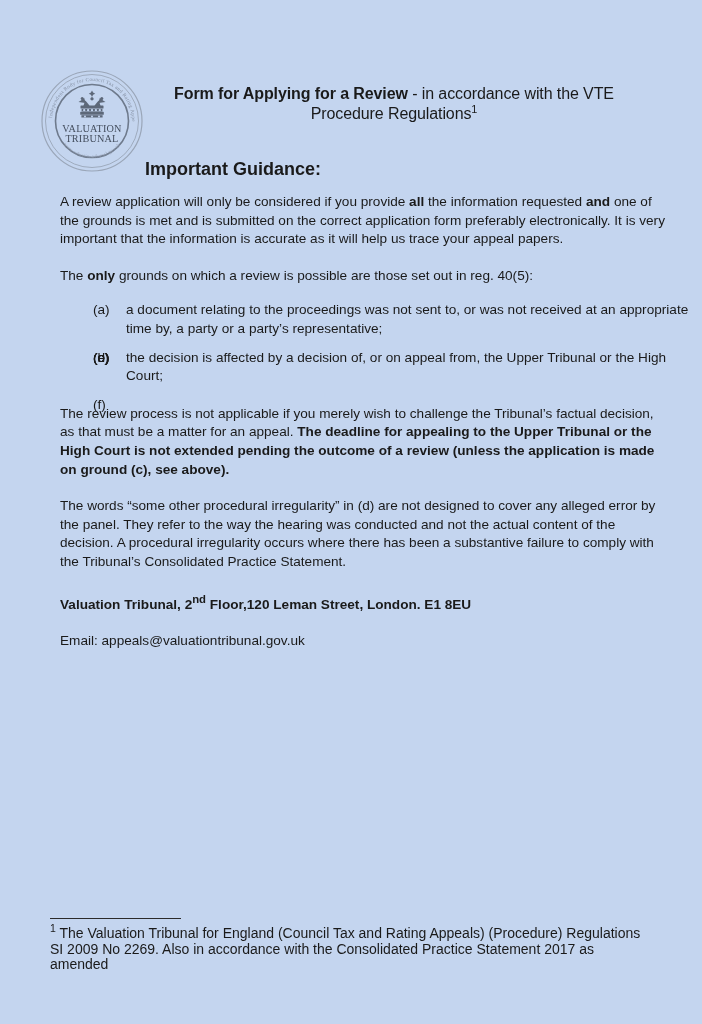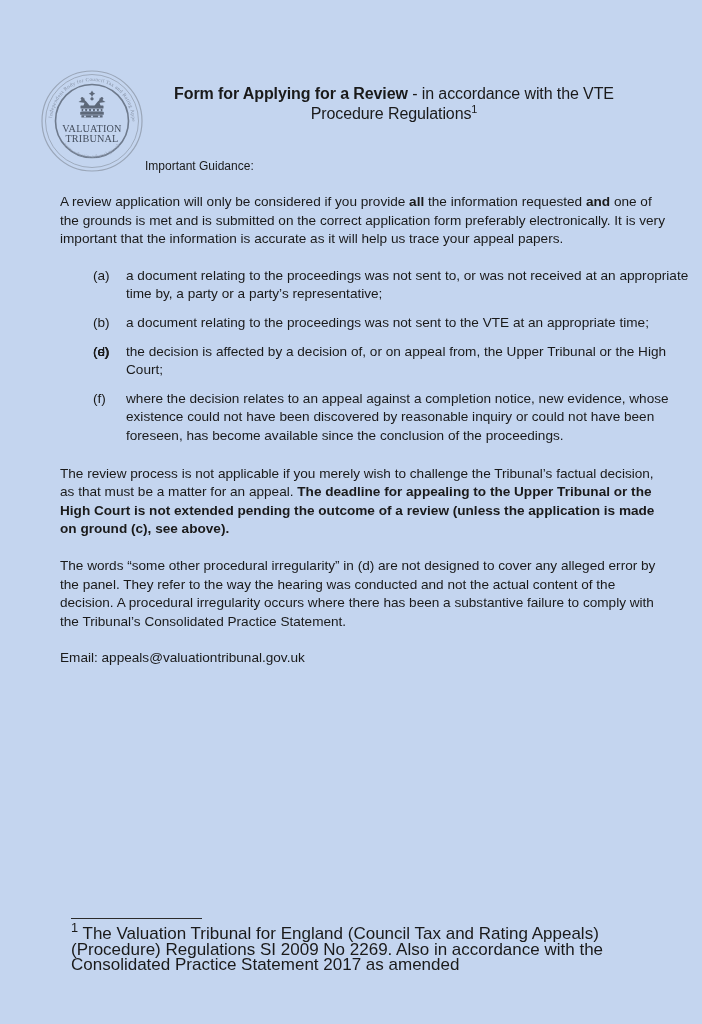--- a/index.html
+++ b/index.html
@@ -44,22 +44,22 @@
     letter-spacing: -0.1px;
   }
   .title-block .t-bold { font-weight: bold; }
   sup.fn { font-size: 0.68em; vertical-align: super; line-height: 0; }
 
   
   .guidance-heading {
     position: absolute;
     left: 145px;
     top: 159px;
-    font-size: 12px;
-    font-weight: normal;
+    font-size: 18px;
+    font-weight: bold;
   }
 
   .body {
     position: absolute;
     left: 60px;
     top: 193px;
     width: 608px;
     font-size: 13.6px;
     line-height: 18.6px;
   }
@@ -90,24 +90,24 @@
     margin-left: 33px;
     margin-bottom: 19px;
   }
 
   .addr { font-weight: bold; margin: 0 0 20px 0; }
   .email { font-weight: normal; margin: 0; }
 
   
   .footnote {
     position: absolute;
-    left: 71px;
+    left: 50px;
     top: 918px;
     width: 600px;
-    font-size: 17px;
+    font-size: 14px;
     line-height: 15.5px;
   }
   .footnote .rule {
     width: 131px;
     height: 0;
     border-top: 1px solid #2b2b2b;
     margin-bottom: 7px;
   }
   .footnote sup { font-size: 0.75em; vertical-align: super; line-height: 0; }
 </style>
@@ -162,53 +162,53 @@
   <div class="title-block">
     <span class="t-bold">Form for Applying for a Review</span><span> - in accordance with the VTE Procedure Regulations</span><sup class="fn">1</sup>
   </div>
 
   <div class="guidance-heading">Important Guidance:</div>
 
   <div class="body">
 
     <p><span>A review application will only be considered if you provide </span><b>all</b><span> the information requested </span><b>and</b><span> one of the grounds is met and is submitted on the correct application form preferably electronically.  It is very important that the information is accurate as it will help us trace your appeal papers.</span></p>
 
+    <p class="tight"><span>The </span><b>only</b><span> grounds on which a review is possible are those set out in reg. 40(5):</span></p>
 
     <div class="grounds-wrap">
       <ul class="grounds">
         <li>
           <span class="marker">(a)</span>
           <span>a document relating to the proceedings was not sent to, or was not received at an appropriate time by, a party or a party’s representative;</span>
         </li>
         <li>
           <span class="marker">(b)</span>
-          <span>a document relating to the proceedings was not sent to the VTE at an appropriate time;</span>
         </li>
         <li>
           <span class="marker">(c)</span>
         </li>
         <li>
           <span class="marker">(d)</span>
         </li>
         <li>
           <span class="marker">(e)</span>
           <span>the decision is affected by a decision of, or on appeal from, the Upper Tribunal or the High Court;</span>
         </li>
         <li>
           <span class="marker">(f)</span>
-          <span>where the decision relates to an appeal against a completion notice, new evidence, whose existence could not have been discovered by reasonable inquiry or could not have been foreseen, has become available since the conclusion of the proceedings.</span>
         </li>
       </ul>
     </div>
 
     <p><span>The review process is not applicable if you merely wish to challenge the Tribunal’s factual decision, as that must be a matter for an appeal. </span><b>The deadline for appealing to the Upper Tribunal or the High Court is not extended pending the outcome of a review (unless the application is made on ground (c), see above).</b></p>
 
     <p>The words “some other procedural irregularity” in (d) are not designed to cover any alleged error by the panel. They refer to the way the hearing was conducted and not the actual content of the decision.  A procedural irregularity occurs where there has been a substantive failure to comply with the Tribunal’s Consolidated Practice Statement.</p>
 
 
+    <p class="addr"><span>Valuation Tribunal, 2</span><sup>nd</sup><span> Floor,120 Leman Street, London. E1 8EU</span></p>
 
     <p class="email"><span>Email: </span><span>appeals@valuationtribunal.gov.uk</span></p>
   </div>
 
   <div class="footnote">
     <div class="rule"></div>
     <div><sup>1</sup><span> The Valuation Tribunal for England (Council Tax and Rating Appeals) (Procedure) Regulations SI 2009 No 2269. Also in accordance with the Consolidated Practice Statement 2017 as amended</span></div>
   </div>
 
 </div>

